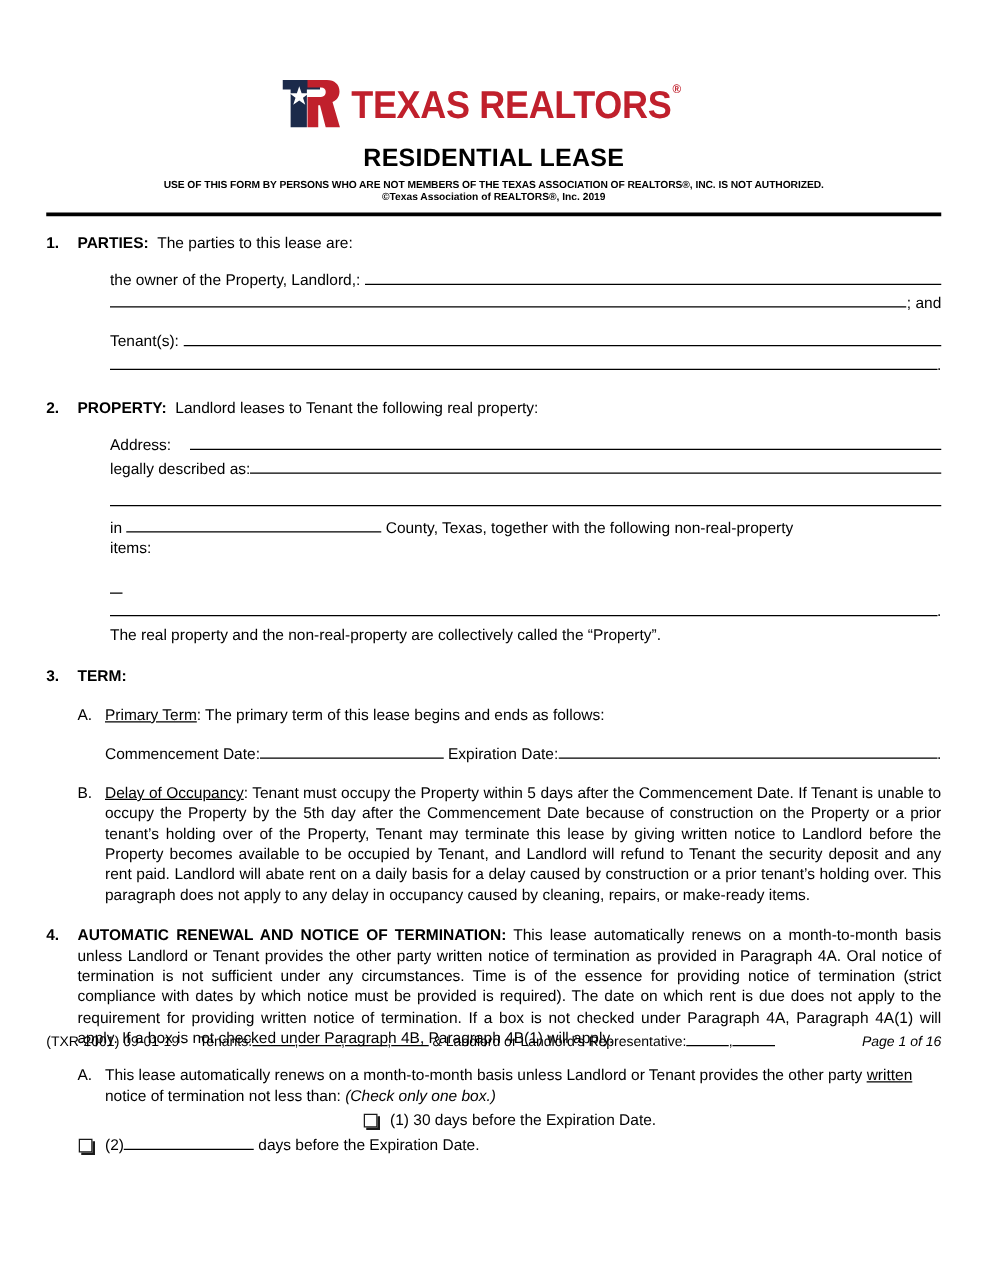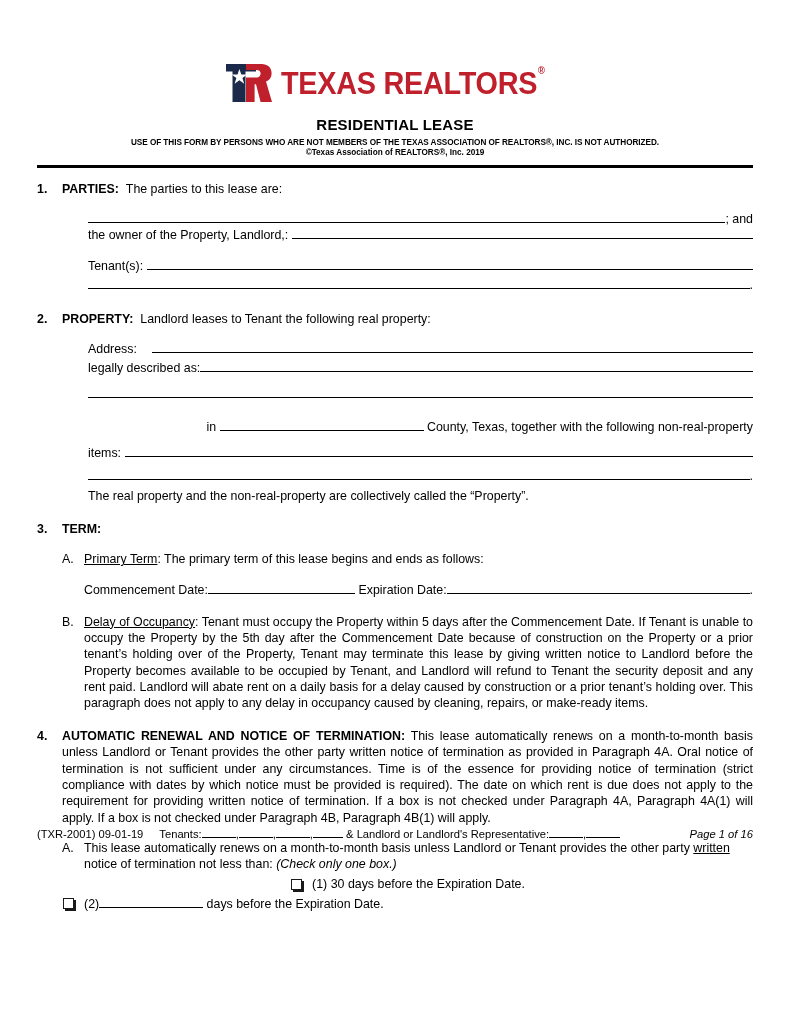--- a/index.html
+++ b/index.html
@@ -54,21 +54,21 @@
   }
   .wordmark .reg {
     font-size: 10px;
     vertical-align: super;
     position: relative;
     top: -8px;
     left: 1px;
   }
   .doc-title {
     margin-top: 13px;
-    font-size: 15px;
+    font-size: 20px;
     font-weight: bold;
     letter-spacing: 0.2px;
     line-height: 1;
   }
   .notice-1 {
     margin-top: 6px;
     font-size: 8.2px;
     font-weight: bold;
     line-height: 1.15;
     letter-spacing: -0.05px;
@@ -232,28 +232,28 @@
 
     <div class="sec">
       <div class="sec-num">1.</div>
       <div class="sec-body">
         <div>
           <span class="sec-head">PARTIES:</span>
           <span>&nbsp;</span><span>The parties to this lease are:</span>
         </div>
 
         <div class="indent" style="margin-top:13px;">
-          <div class="rowline" style="margin-top:2px;">
-            <span class="grow"></span>
-            <span>; and</span>
-          </div>
           <div class="rowline">
             <span>the owner of the Property, Landlord,:</span>
             <span>&nbsp;</span>
             <span class="grow"></span>
+          </div>
+          <div class="rowline" style="margin-top:2px;">
+            <span class="grow"></span>
+            <span>; and</span>
           </div>
         </div>
 
         <div class="indent" style="margin-top:14px;">
           <div class="rowline">
             <span>Tenant(s):</span>
             <span>&nbsp;</span>
             <span class="grow"></span>
           </div>
           <div class="rowline" style="margin-top:2px;">
@@ -277,29 +277,29 @@
             <span>Address:</span>
             <span style="display:inline-block;width:15px;"></span>
             <span class="grow"></span>
           </div>
           <div class="rowline" style="margin-top:2px;">
             <span>legally described as:</span>
             <span class="grow"></span>
           </div>
           <div class="line-full" style="margin-top:7px;"></div>
 
-          <div class="rowline" style="margin-top:20px;justify-content:flex-end;">
+          <div class="rowline" style="margin-top:8px;">
             <span>in</span>
             <span>&nbsp;</span>
             <span class="fill" style="width:204px;"></span>
             <span>&nbsp;</span>
             <span>County, Texas, together with the following non-real-property</span>
           </div>
 
-          <div class="rowline" style="margin-top:10px;">
+          <div class="rowline" style="margin-top:0;flex-direction:column;">
             <span>items:</span>
             <span>&nbsp;</span>
             <span class="grow"></span>
           </div>
           <div class="rowline" style="margin-top:6px;">
             <span class="grow"></span>
             <span>.</span>
           </div>
 
           <div style="margin-top:3px;">The real property and the non-real-property are collectively called the “Property”.</div>

